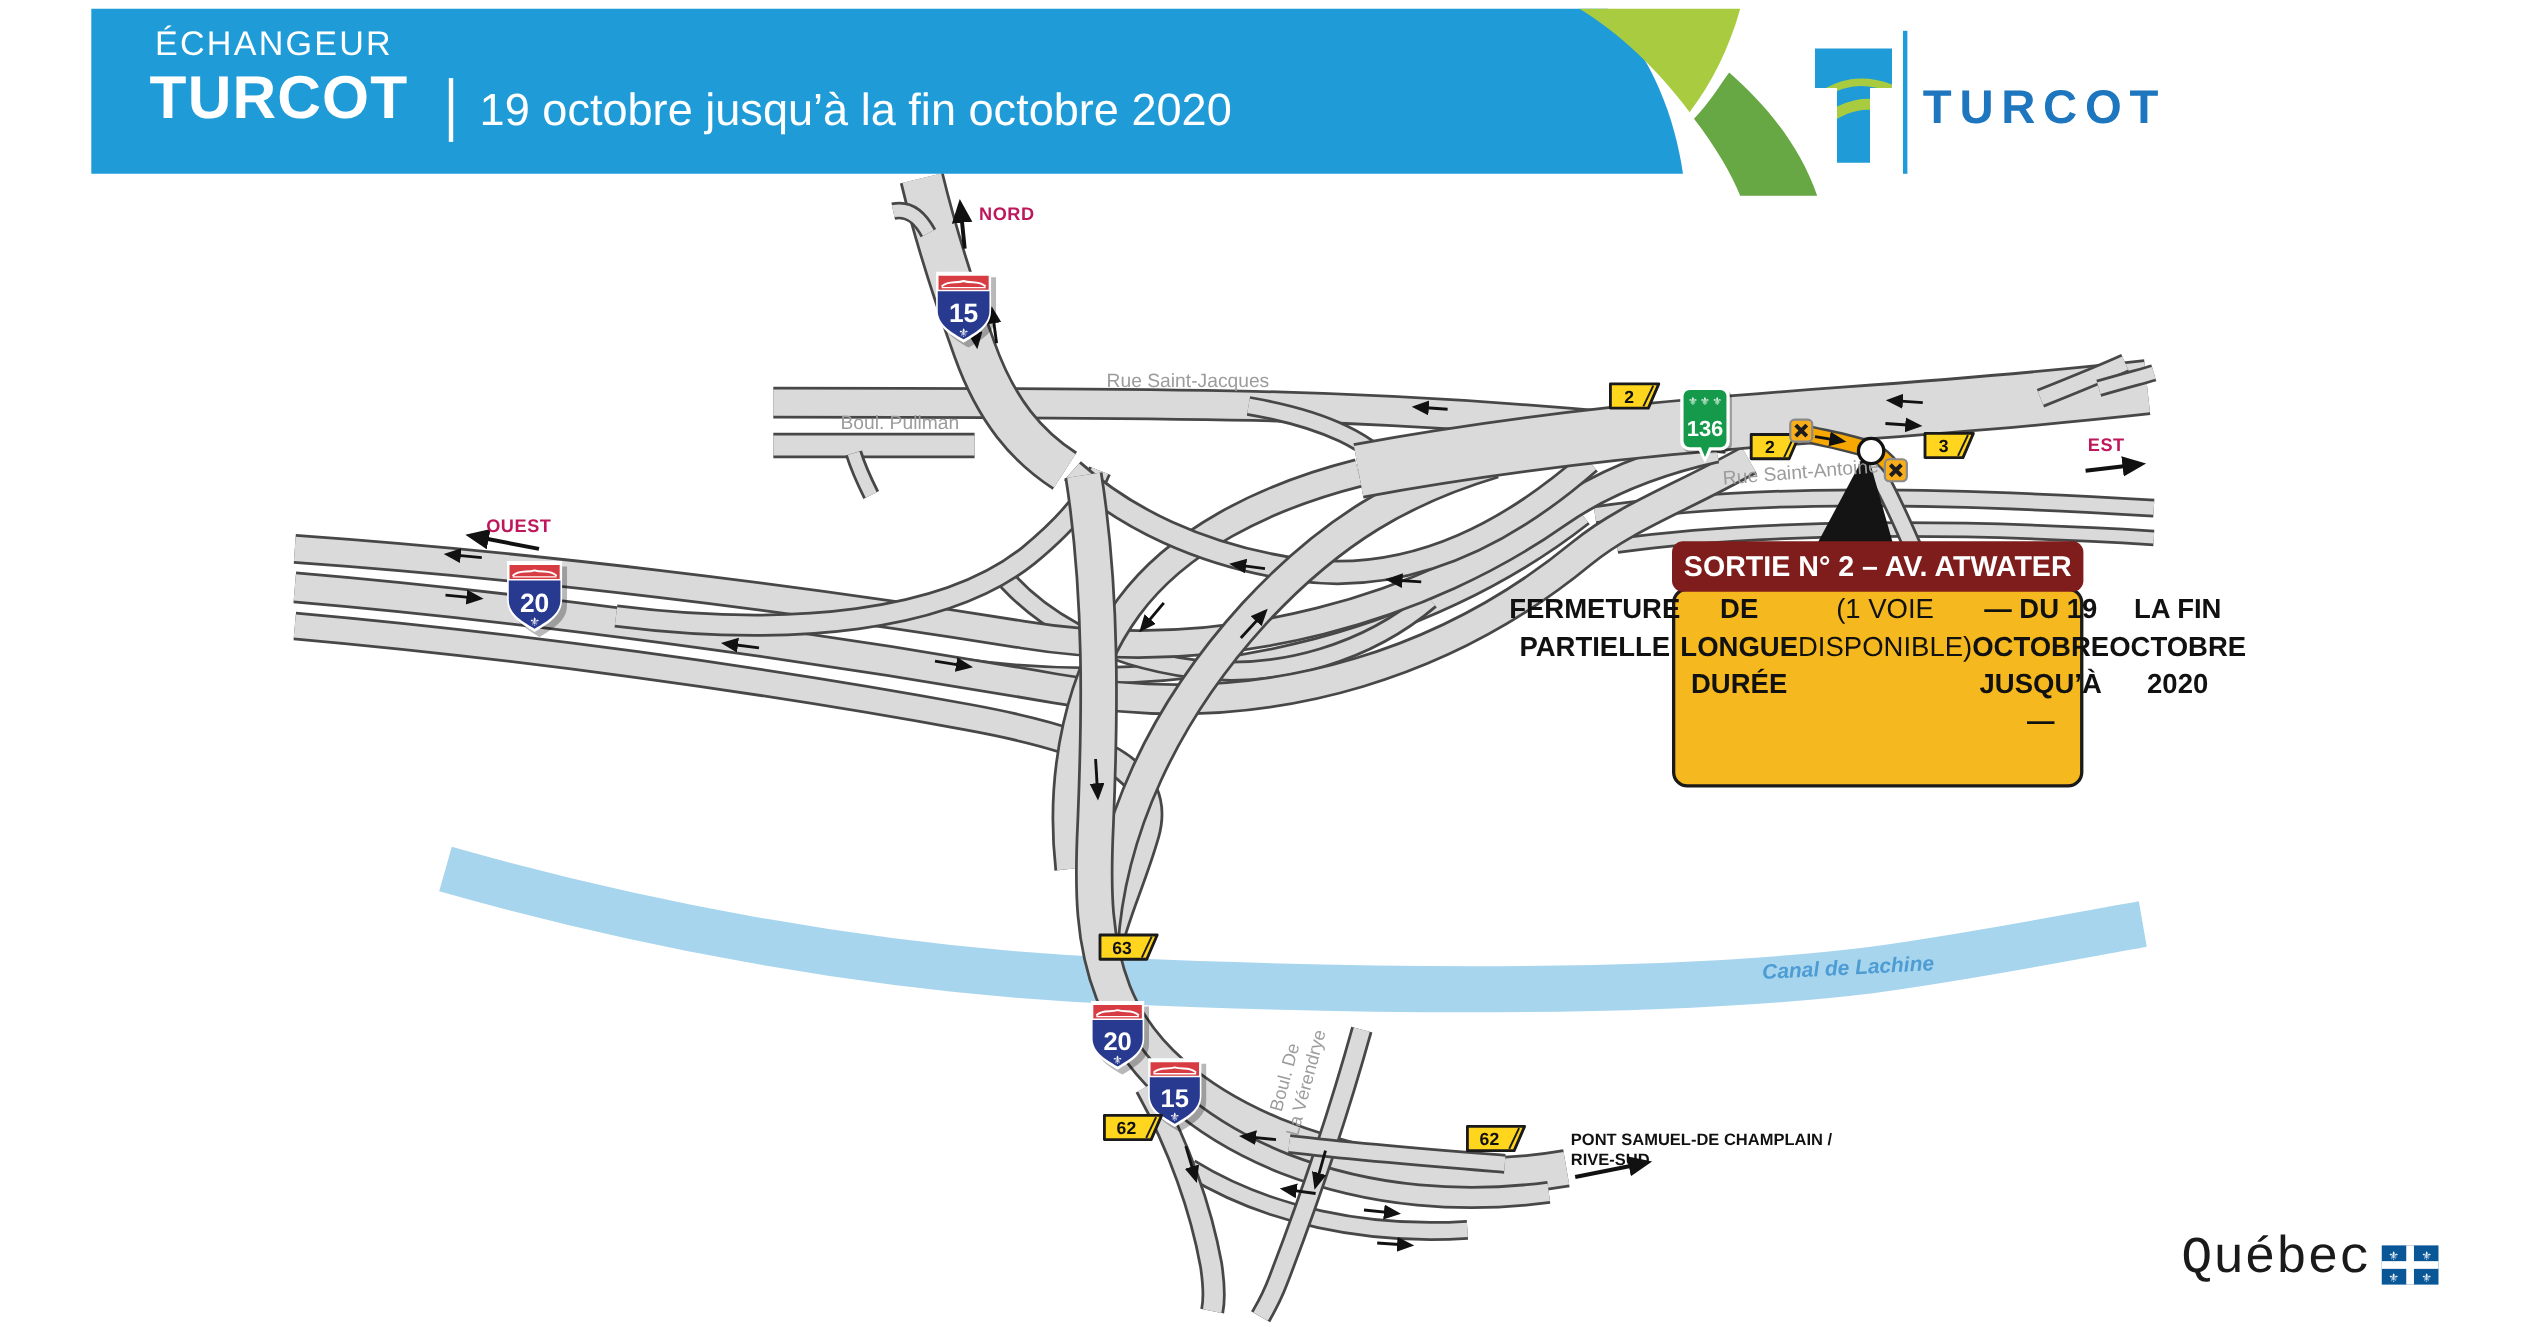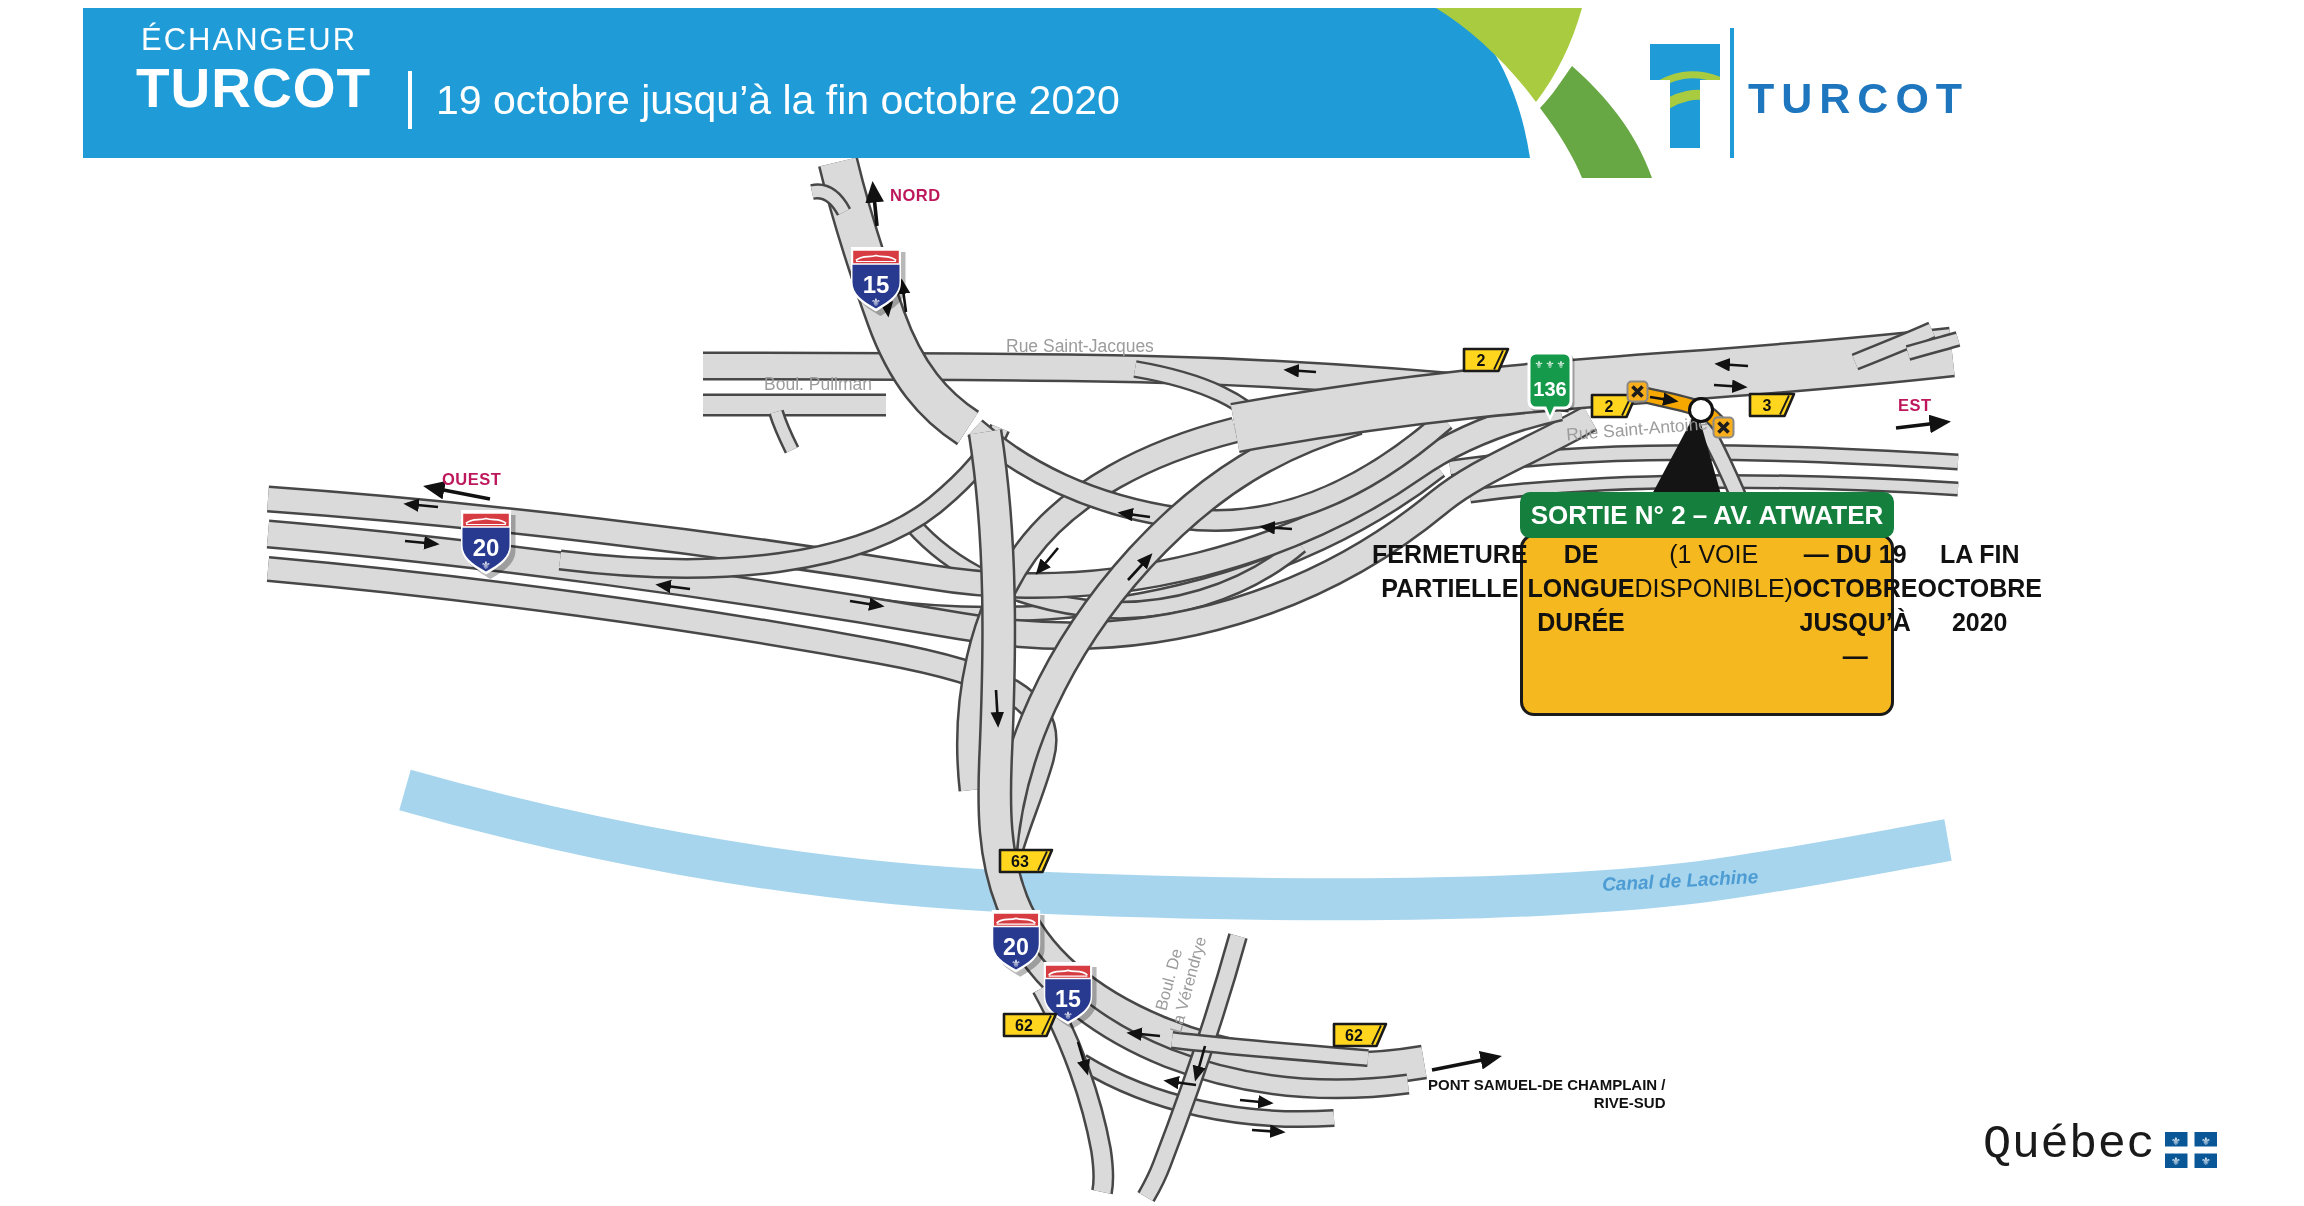--- a/index.html
+++ b/index.html
@@ -34,26 +34,26 @@
   .canal-label{position:absolute;color:#4D9CD3;font-size:19px;font-weight:bold;font-style:italic;
                z-index:2;white-space:nowrap;transform:rotate(-3deg);}
   .shield{position:absolute;z-index:3;}
   .tab{position:absolute;z-index:3;}
   .xmark{position:absolute;z-index:6;}
   #exit-dot{position:absolute;left:1688px;top:397px;width:20px;height:20px;background:#fff;
             border:3px solid #111;border-radius:50%;z-index:7;}
   #verendrye-label{position:absolute;left:1103px;top:962px;width:150px;text-align:center;
             color:#9C9C9C;font-size:16.5px;line-height:20px;z-index:2;
             transform:rotate(-75deg);}
-  #pont-label{position:absolute;left:1428px;top:1076px;font-size:15px;font-weight:bold;
-              line-height:18px;z-index:2;white-space:nowrap;text-align:right;}
+  #pont-label{position:absolute;left:1428px;top:1028px;font-size:15px;font-weight:bold;
+              line-height:18px;z-index:2;white-space:nowrap;}
 
   
   #callout-header{position:absolute;left:1520px;top:492px;width:374px;height:46px;z-index:6;
-      background:#15803d;border-radius:10px;display:flex;align-items:center;justify-content:center;
+      background:#7f1d1d;border-radius:10px;display:flex;align-items:center;justify-content:center;
       color:#fff;font-size:26px;font-weight:bold;white-space:nowrap;}
   #callout-header .em{margin-left:6px;}
   #callout-body{position:absolute;left:1520px;top:534px;width:368px;height:176px;z-index:5;
       background:#F5B81E;border:3px solid #1a1a1a;border-radius:14px;
       display:flex;flex-direction:row;justify-content:center;text-align:center;
       font-size:25px;font-weight:bold;line-height:34px;color:#111;}
   #callout-body .regular{font-weight:normal;}
 
   
   #quebec{position:absolute;left:1983px;top:1118px;z-index:5;display:flex;align-items:center;}

